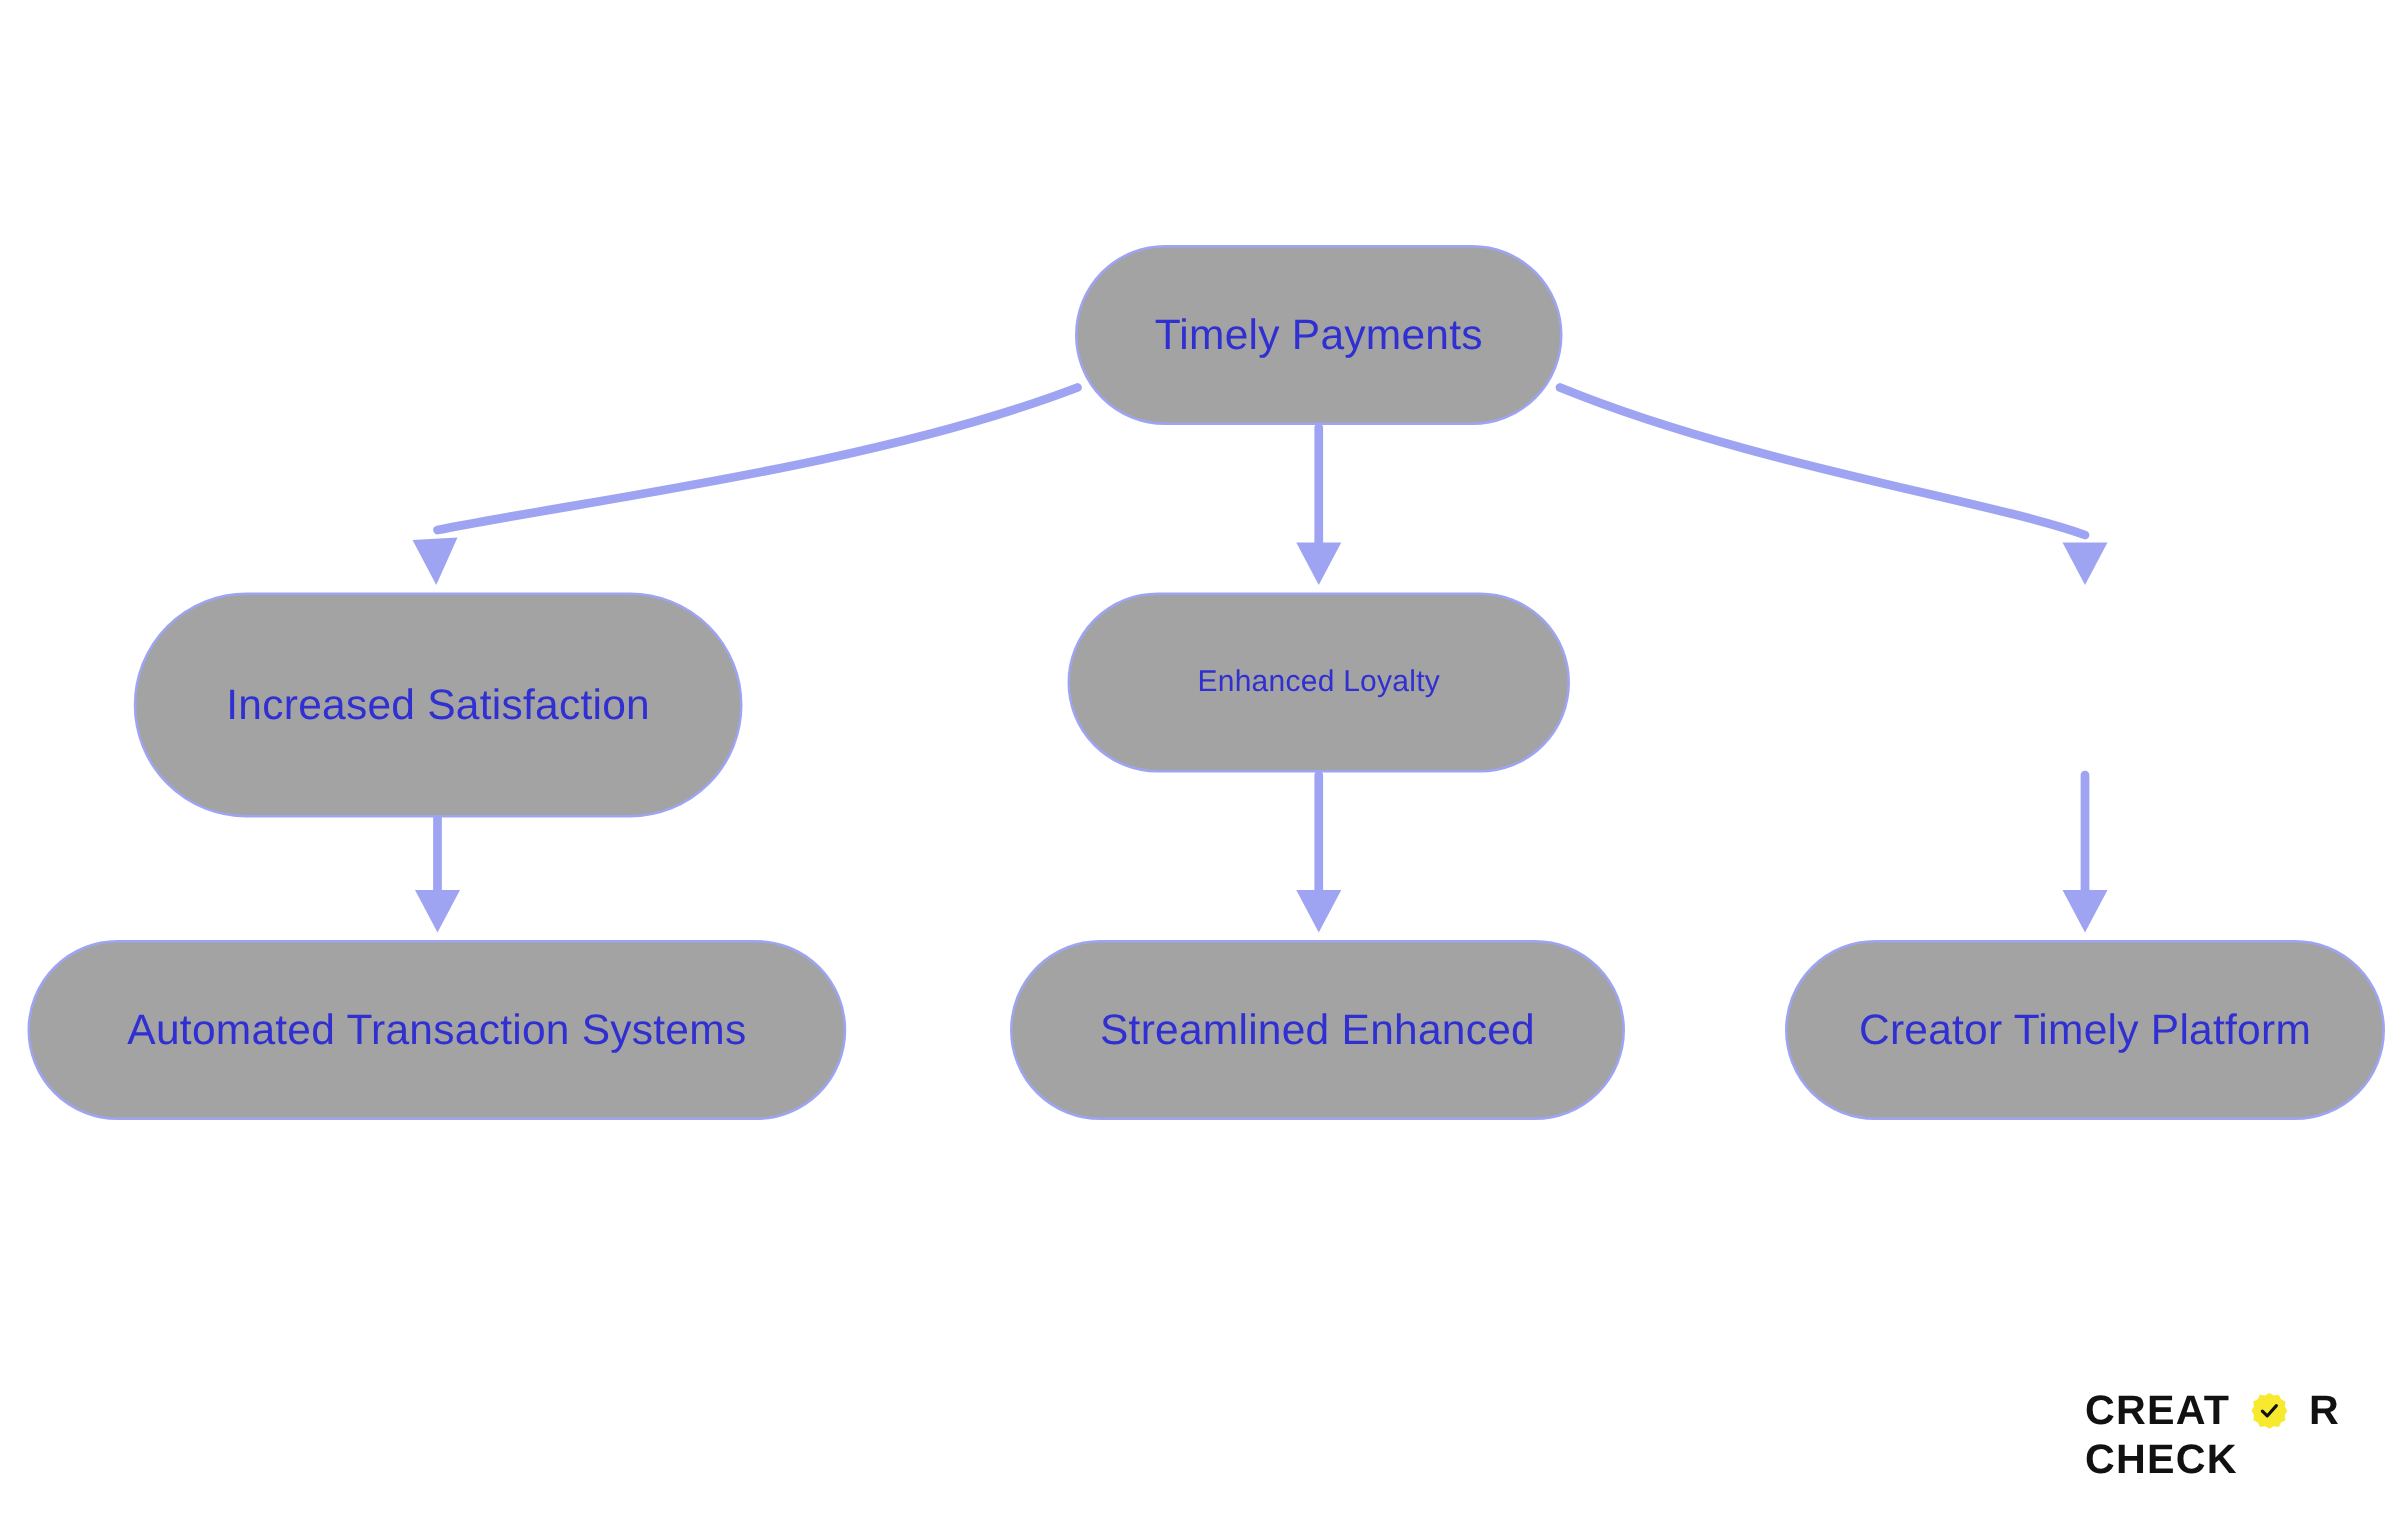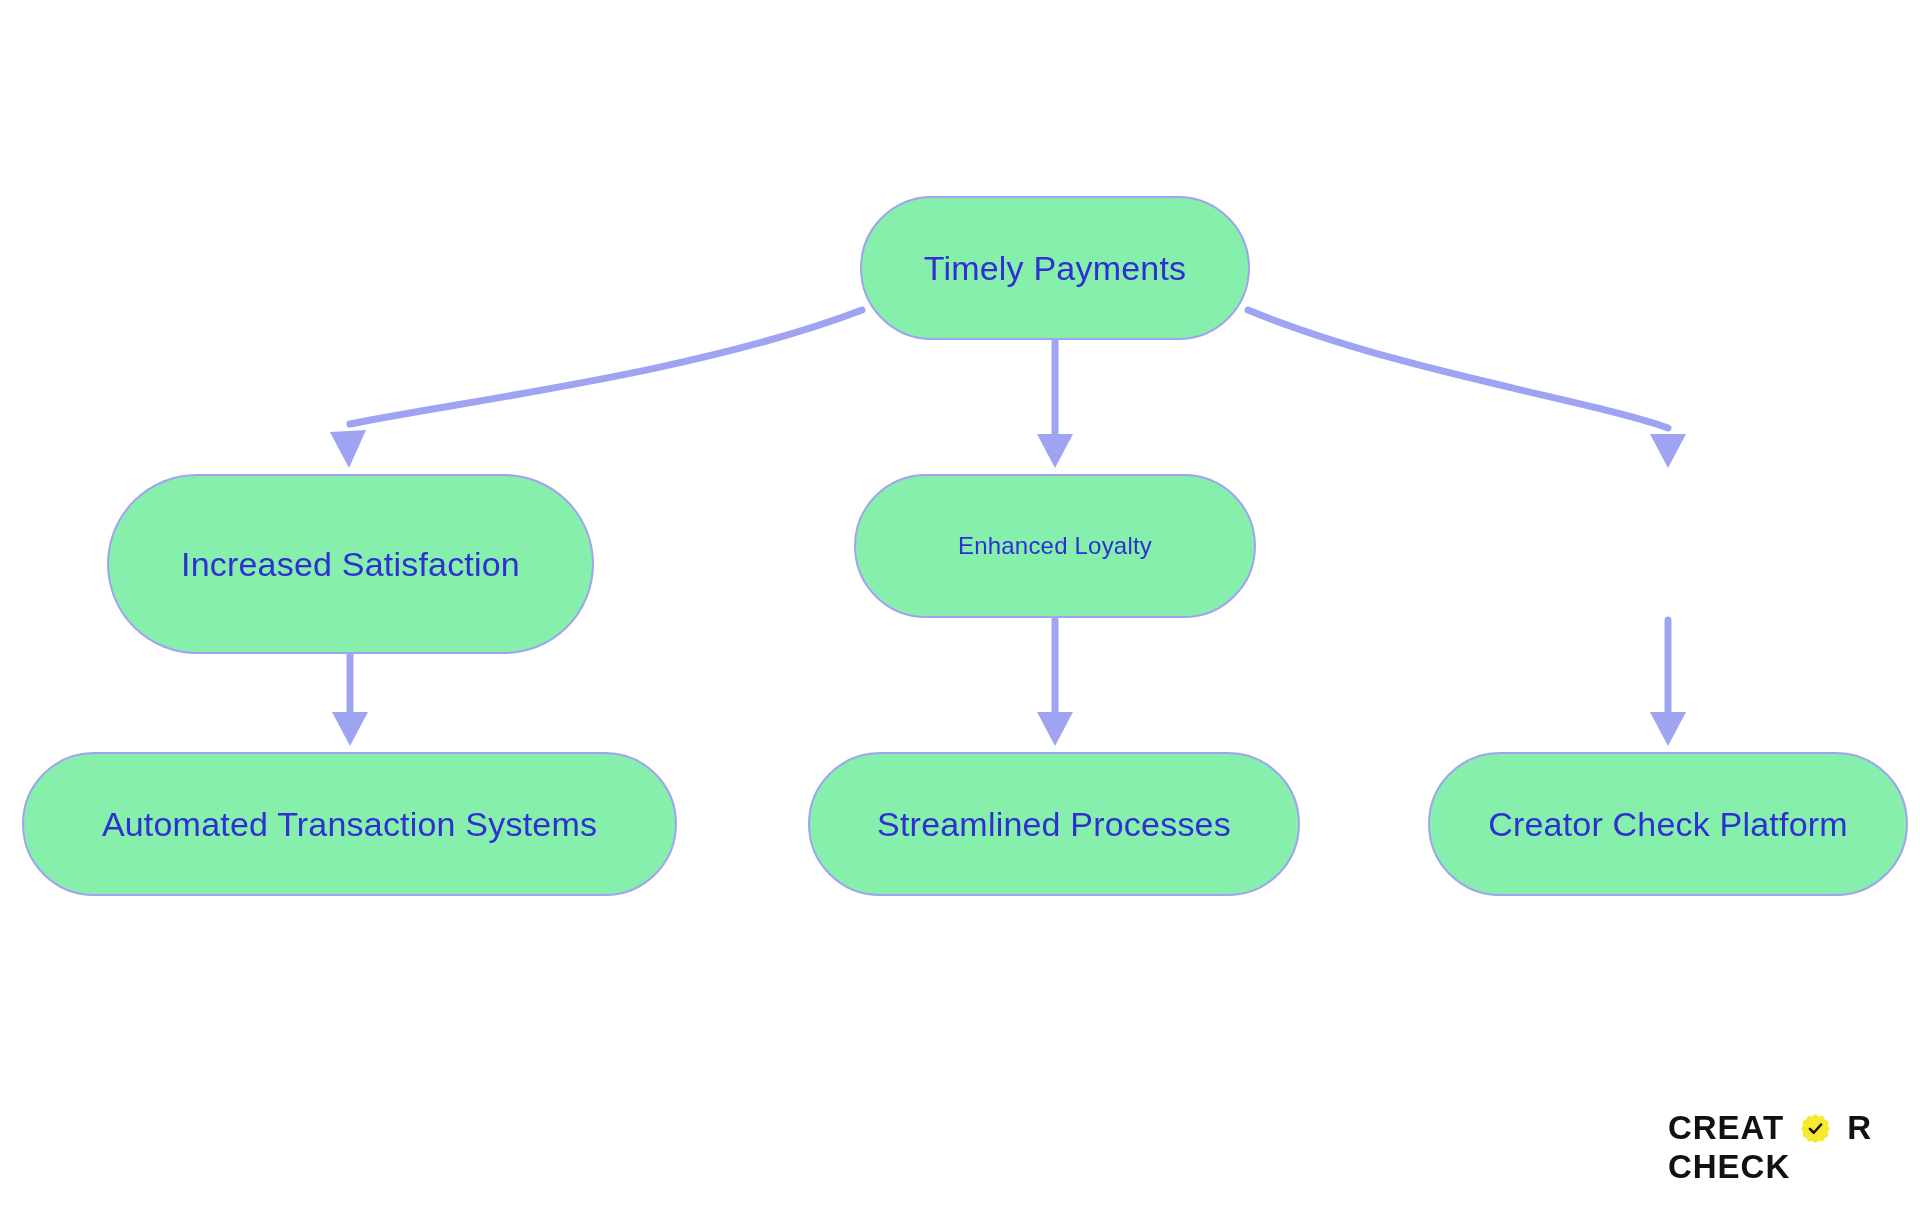--- a/index.html
+++ b/index.html
@@ -26,21 +26,21 @@
     width: 1920px;
     height: 1215px;
     pointer-events: none;
   }
   .node {
     position: absolute;
     box-sizing: border-box;
     display: flex;
     align-items: center;
     justify-content: center;
-    background: #86efac;
+    background: #a3a3a3;
     border: 2px solid #9fa4f2;
     border-radius: 999px;
     color: #2f2fd2;
     letter-spacing: 0.2px;
     white-space: nowrap;
   }
   .node .node-label {
     display: block;
     line-height: 1;
   }
@@ -144,25 +144,25 @@
   <div class="node" id="node-enhanced-loyalty">
     <span class="node-label">Enhanced Loyalty</span>
   </div>
 
 
   <div class="node" id="node-automated-transaction-systems">
     <span class="node-label">Automated Transaction Systems</span>
   </div>
 
   <div class="node" id="node-streamlined-processes">
-    <span class="node-label">Streamlined Processes</span>
+    <span class="node-label">Streamlined Enhanced</span>
   </div>
 
   <div class="node" id="node-creator-check-platform">
-    <span class="node-label">Creator Check Platform</span>
+    <span class="node-label">Creator Timely Platform</span>
   </div>
 
   <div id="brand-logo">
     <div class="brand-line" id="brand-line-1">
       <span>CREAT</span>
       <span class="brand-badge">
         <svg viewBox="0 0 32 32" width="31" height="31">
           <path d="M16 1.4 L19.6 3.5 L23.7 2.9 L25.6 6.6 L29.3 8.5 L28.7 12.6
                    L30.8 16.2 L28.7 19.8 L29.3 23.9 L25.6 25.8 L23.7 29.5
                    L19.6 28.9 L16 31 L12.4 28.9 L8.3 29.5 L6.4 25.8 L2.7 23.9

